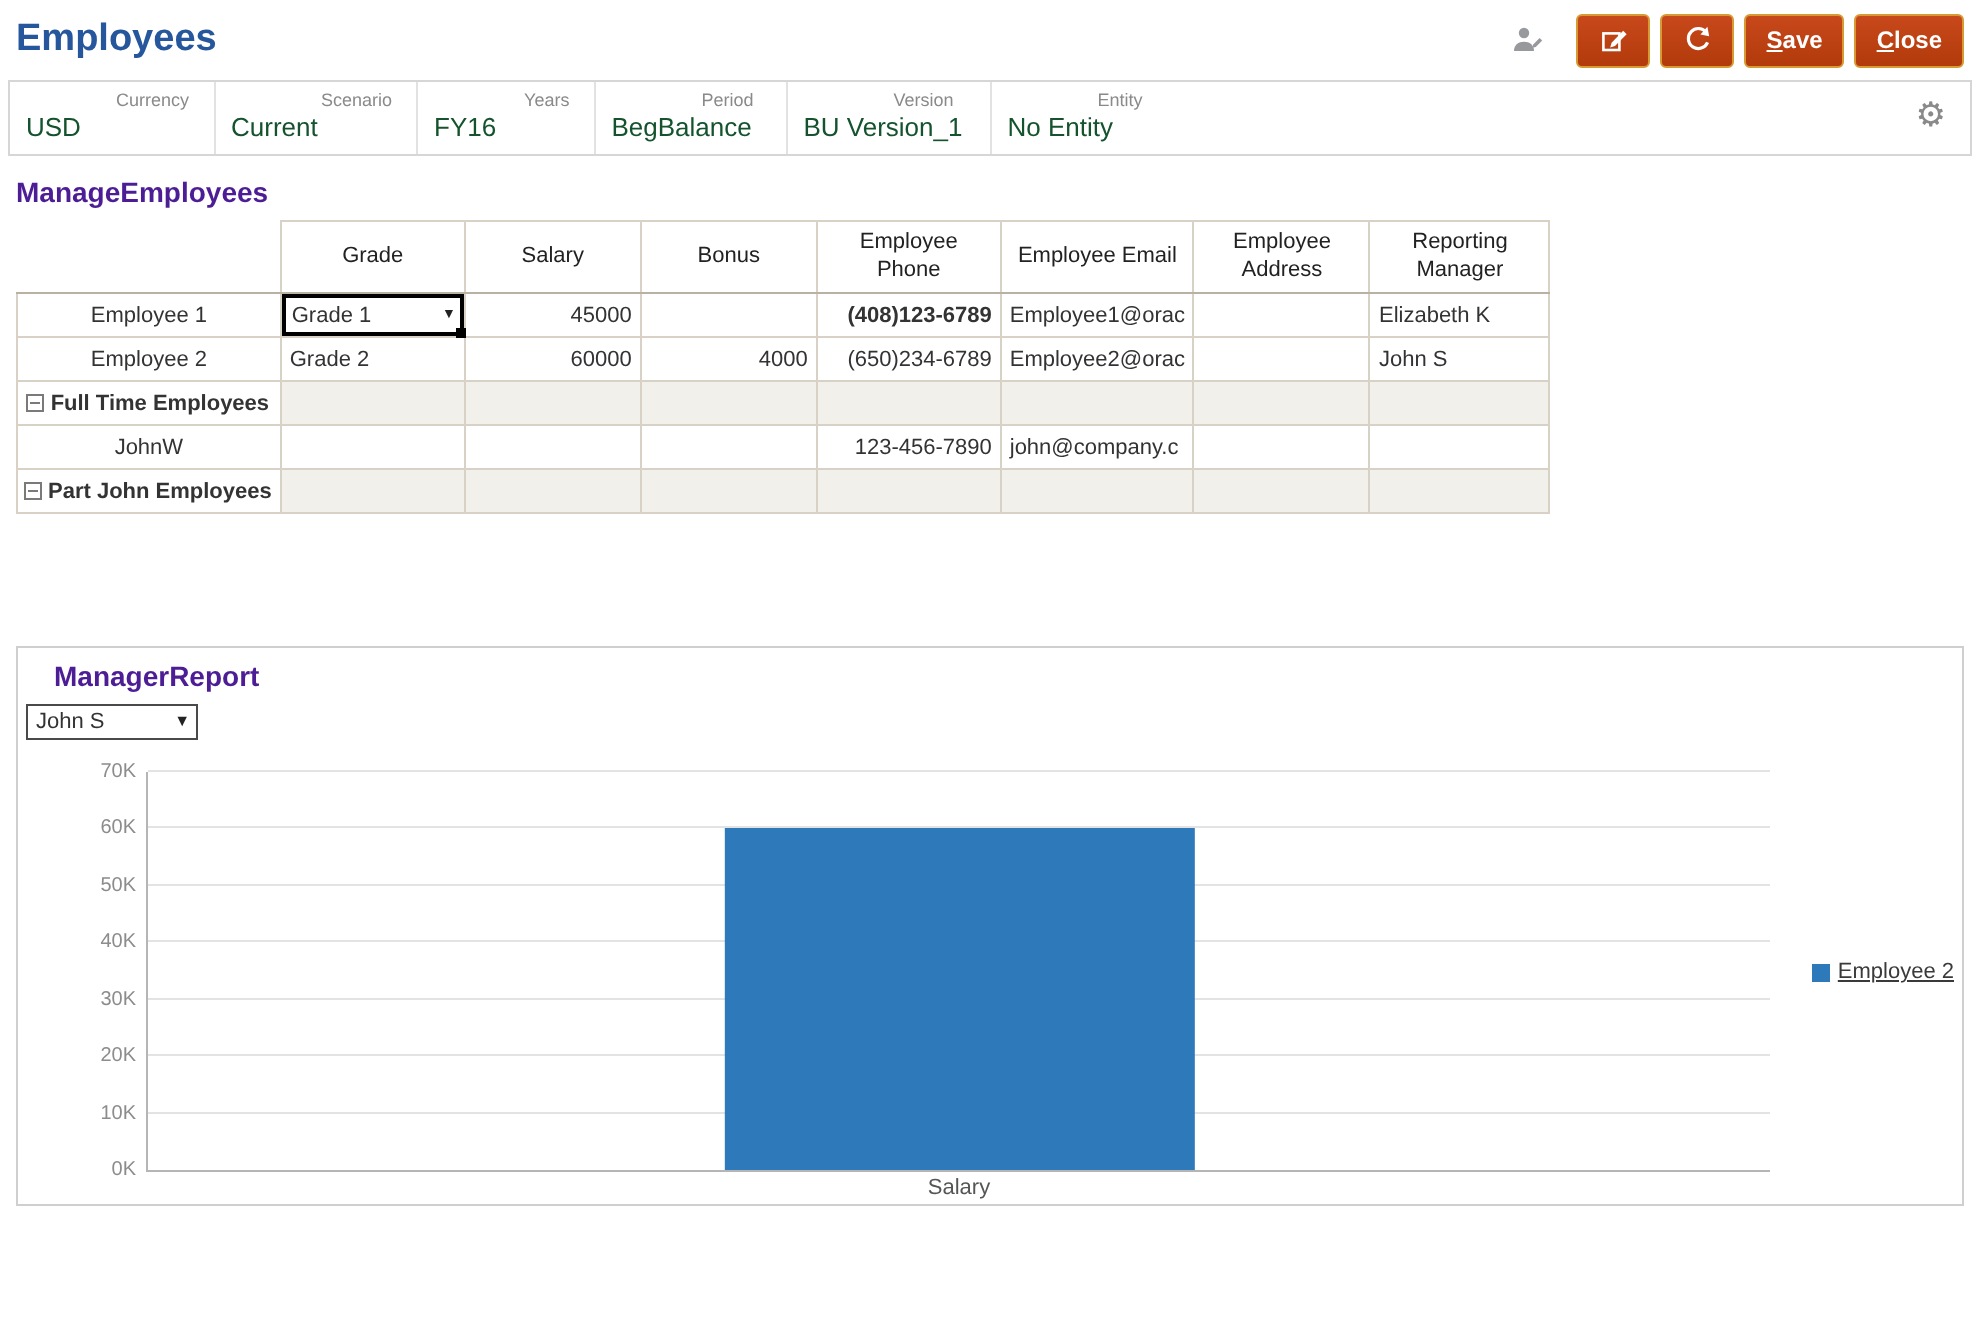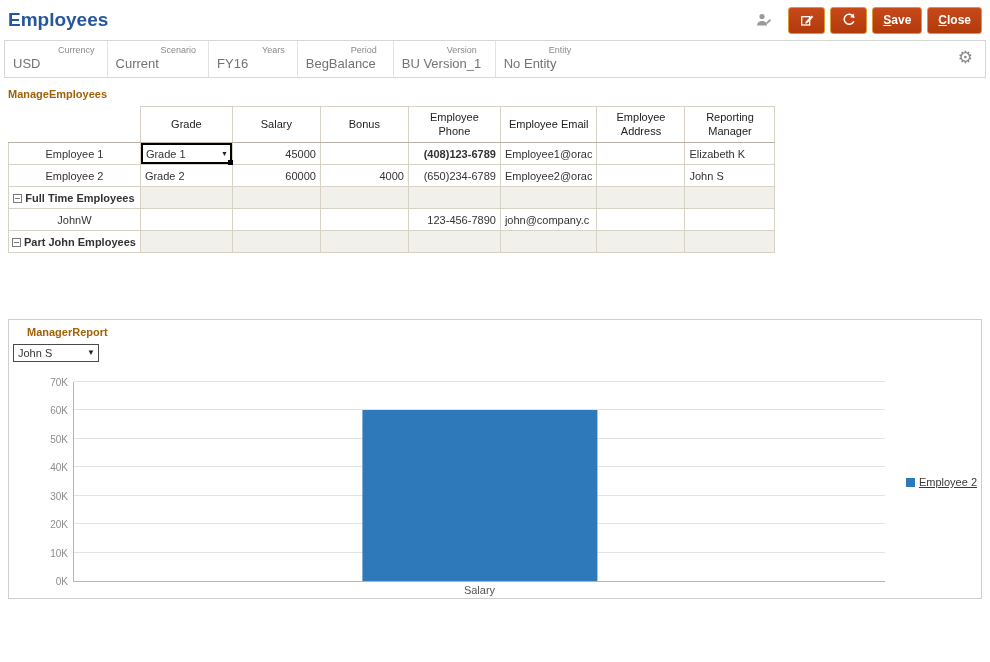--- a/index.html
+++ b/index.html
@@ -19,24 +19,24 @@
   .pov { position:relative; margin:0 4px; border:1px solid #d6d6d6; background:#fff; height:38px; display:flex; }
   #pov-items { display:flex; height:100%; }
   .pov-item { padding:4px 12px 0 8px; border-right:1px solid #e2e2e2; }
   .pov-item:nth-of-type(1){ min-width:60px; }
   .pov-item:nth-of-type(2){ min-width:58px; }
   .pov-item:nth-of-type(3){ min-width:38px; }
   .pov-item:nth-of-type(4){ min-width:96px; }
   .pov-item:nth-of-type(5){ min-width:102px; }
   .pov-item:nth-of-type(6){ border-right:none; min-width:120px; }
   .pov-label { display:block; font-size:9px; color:#8a8a8a;margin-left:45px; }
-  .pov-value { display:block; font-size:13px; color:#737373; margin-top:1px; }
+  .pov-value { display:block; font-size:13px; color:#14532d; margin-top:1px; }
   .gear { position:absolute; right:12px; top:8px; font-size:17px; color:#8a8a8a; line-height:1; cursor:pointer; }
 
-  .section-label { margin:10px 0 6px 8px; font-size:11px; font-weight:bold; color:#a16207; }
+  .section-label { margin:10px 0 6px 8px; font-size:14px; font-weight:bold; color:#4c1d95; }
 
   
   table.grid { border-collapse:collapse; margin-left:8px; table-layout:fixed; }
   .grid th, .grid td { border:1px solid #d8d2c6; font-size:11px; padding:2px 4px; height:22px; font-weight:normal; overflow:hidden; white-space:nowrap; background:#fff; }
   .grid thead th { height:36px; text-align:center; color:#222; vertical-align:middle; white-space:normal; line-height:1.25; border-bottom:1px solid #b9b2a4; }
   .grid thead th.corner { border-top:none; border-left:none; }
   .rowhead { text-align:center; }
   .rowhead.total { text-align:center; font-weight:bold; padding-left:2px; }
   .total-row td { background:#f2f0ea; }
   .collapse-box { width:9px; height:9px; border:1px solid #7a7a7a; display:inline-block; position:relative; margin:0 3px 0 1px; vertical-align:-1px; background:#fff; }

